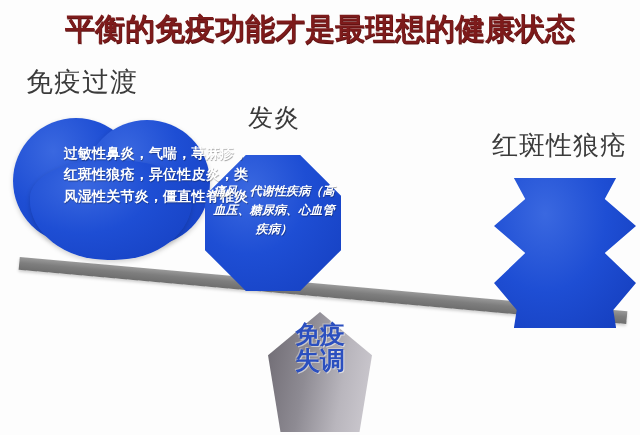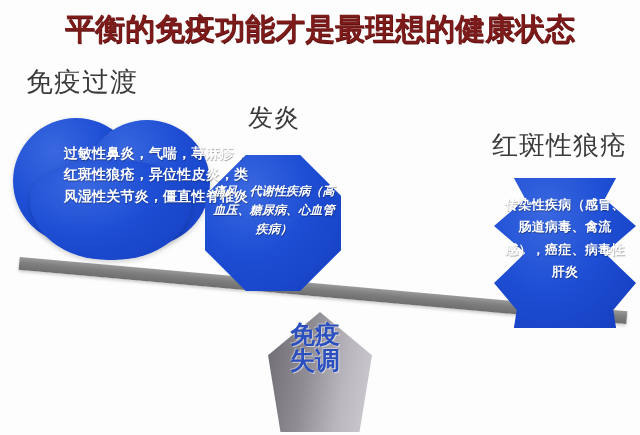--- a/index.html
+++ b/index.html
@@ -71,21 +71,21 @@
     height: 120px;
     background: linear-gradient(100deg, #6e6a72 0%, #8e8b93 38%, #b9b6bd 70%, #cfccd2 100%);
     clip-path: polygon(50% 0%, 100% 36%, 88% 100%, 12% 100%, 0% 36%);
     z-index: 1;
   }
   #fulcrum-label {
     position: absolute;
     left: 290px;
     top: 322px;
     width: 60px;
-    text-align: left;
+    text-align: center;
     font-size: 25px;
     font-weight: bold;
     color: #2b4fbf;
     text-shadow: 1px 1px 0 rgba(255,255,255,0.55), -1px -1px 0 rgba(255,255,255,0.35);
     line-height: 1.02;
     letter-spacing: 0;
     z-index: 4;
     word-break: break-all;
   }
 
@@ -181,15 +181,14 @@
 
   <div class="blob" id="shape-left-a"></div>
   <div class="blob" id="shape-left-b"></div>
   <div class="blob" id="shape-left-c"></div>
   <div class="blob-text" id="text-left">过敏性鼻炎，气喘，荨麻疹，红斑性狼疮，异位性皮炎，类风湿性关节炎，僵直性脊椎炎</div>
 
   <div class="blob" id="shape-mid"></div>
   <div class="blob-text" id="text-mid">痛风，代谢性疾病（高血压、糖尿病、心血管疾病）</div>
 
   <div id="shape-right" class="blob"></div>
-  <div class="blob-text" id="text-right">传染性疾病（感冒、肠道病毒、禽流感），癌症、病毒性肝炎</div>
 
 </div>
 
 </body></html>

